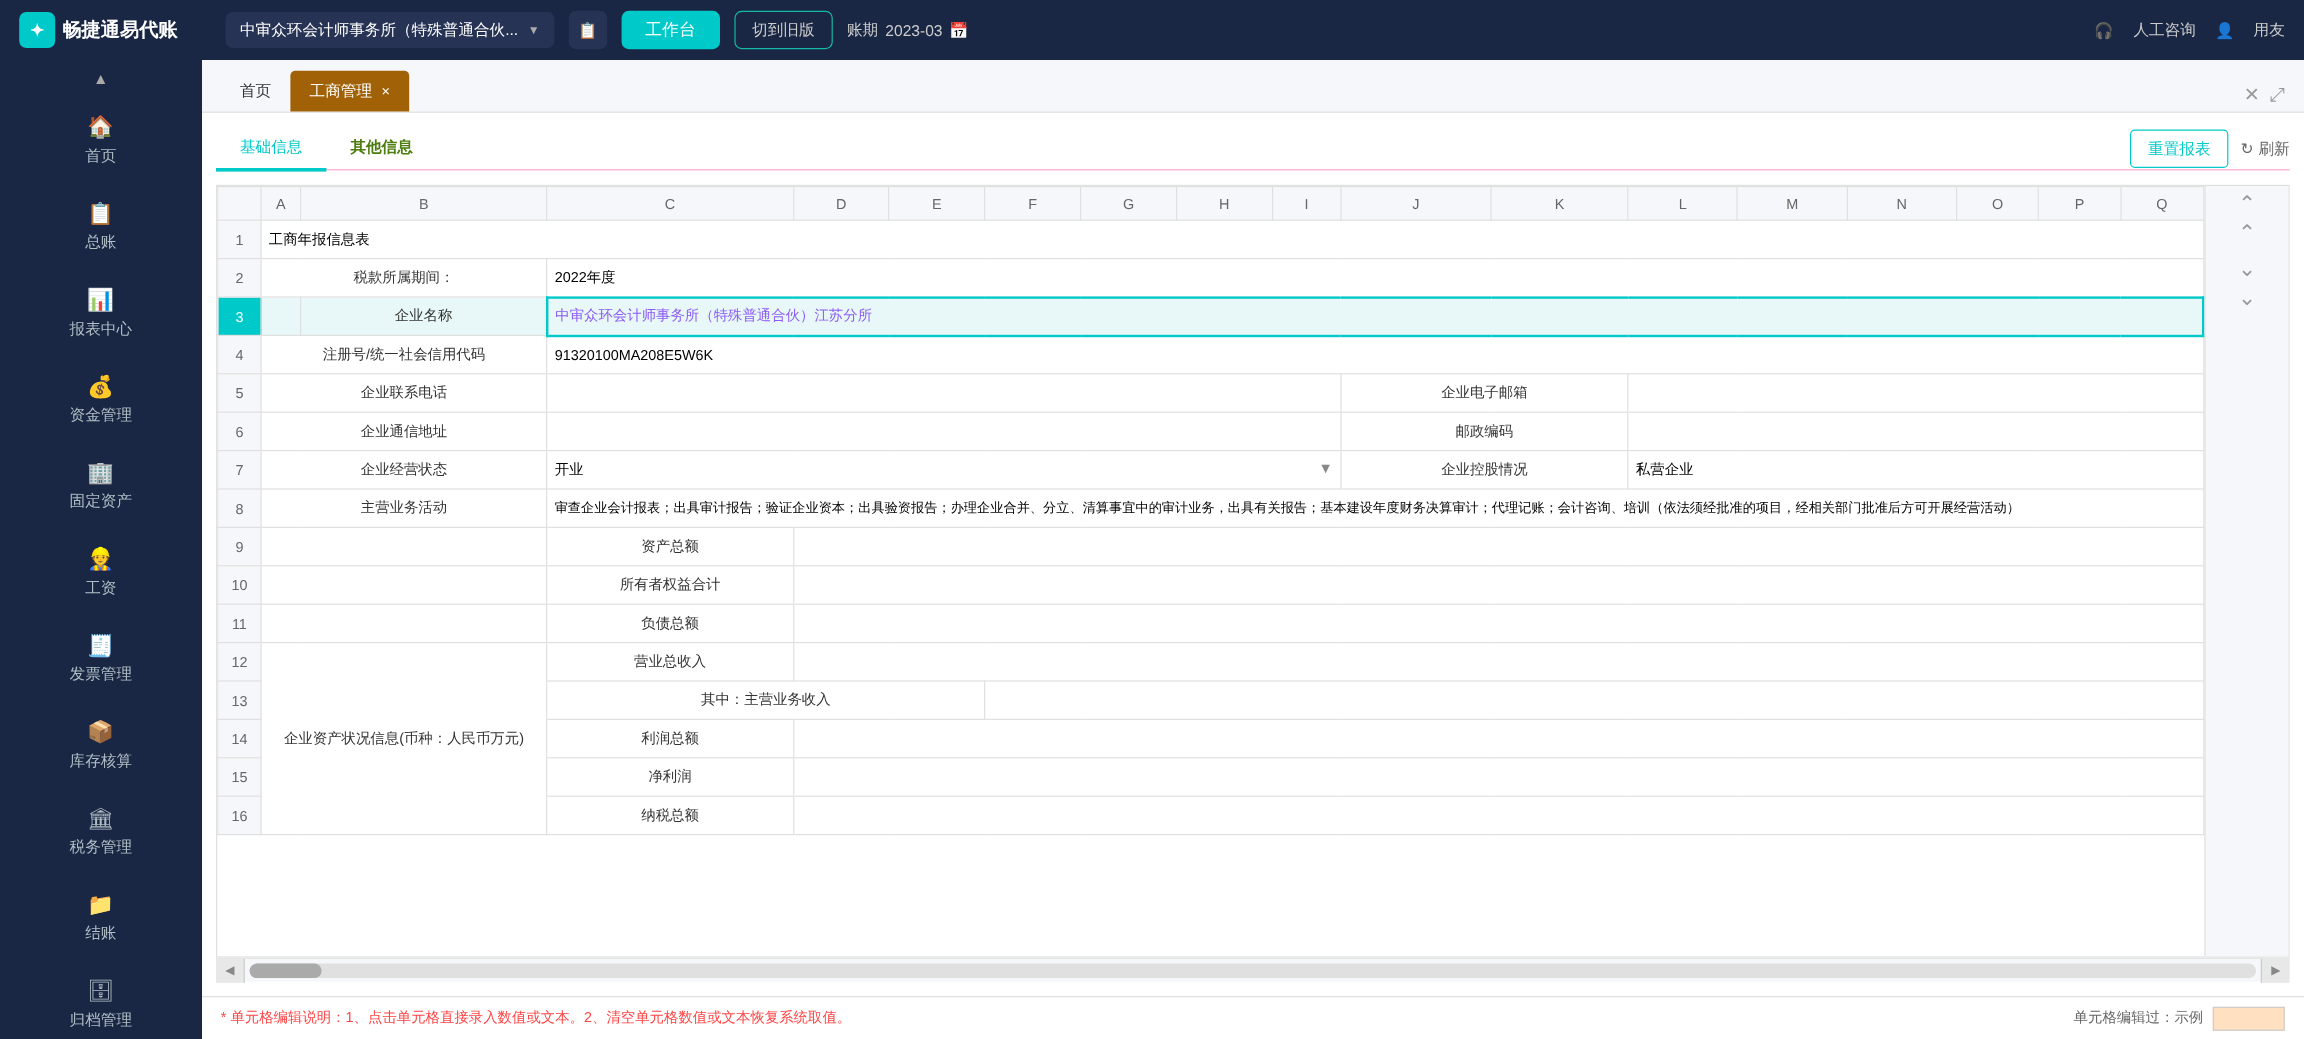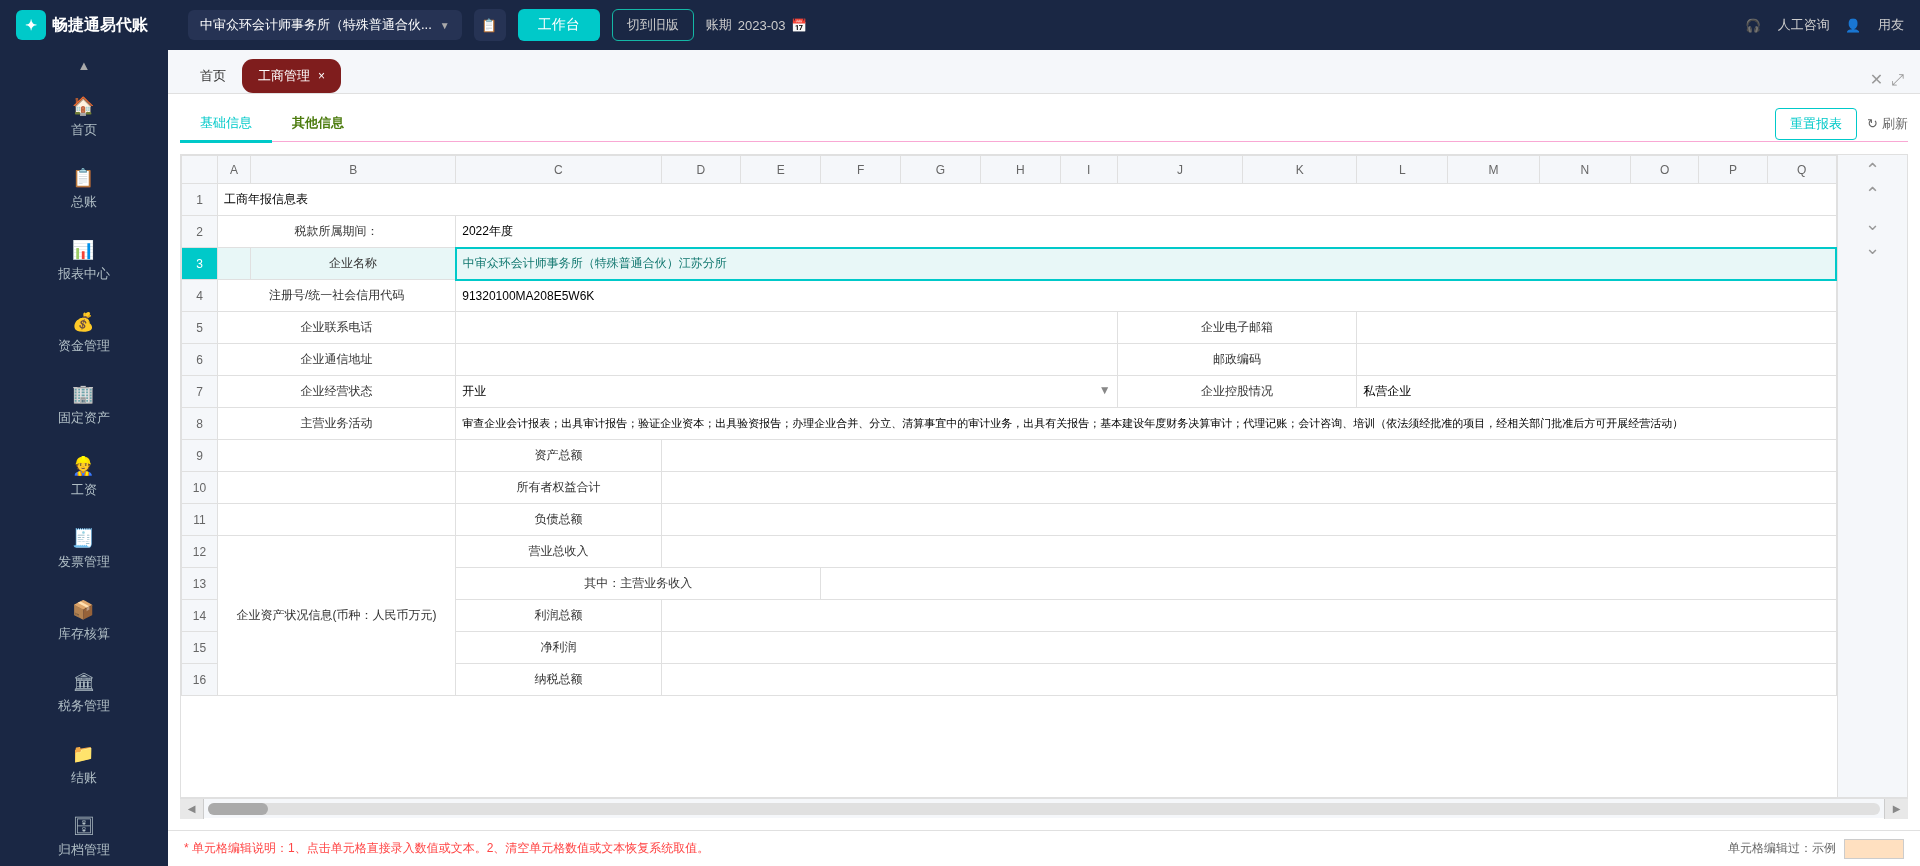--- a/index.html
+++ b/index.html
@@ -25,21 +25,21 @@
     .sidebar-item { display: flex; flex-direction: column; align-items: center; padding: 14px 0; color: #b0bec5; cursor: pointer; font-size: 13px; gap: 4px; }
     .sidebar-item .icon { font-size: 18px; }
     .sidebar-scroll-btn { display: flex; justify-content: center; padding: 8px; color: #aaa; cursor: pointer; }
 
     
     .content-area { flex: 1; display: flex; flex-direction: column; background: #fff; overflow: hidden; }
 
     
     .tab-bar { height: 44px; background: #f5f7fa; display: flex; align-items: flex-end; padding: 0 16px; border-bottom: 1px solid #e0e0e0; flex-shrink: 0; }
     .tab { padding: 8px 16px; border-radius: 4px 4px 0 0; font-size: 13px; cursor: pointer; color: #666; background: transparent; }
-    .tab.active { background: #7f1d1d; color: #fff; display: flex; align-items: center; gap: 8px; border-radius: 11px; }
+    .tab.active { background: #a16207; color: #fff; display: flex; align-items: center; gap: 8px; }
     .tab-home { color: #333; }
     .tab-close { color: #fff; font-size: 12px; cursor: pointer; }
     .topbar-controls { margin-left: auto; display: flex; align-items: center; gap: 8px; color: #999; font-size: 16px; padding-bottom: 4px; }
 
     
     .inner-content { flex: 1; display: flex; flex-direction: column; overflow: hidden; padding: 12px; }
 
     
     .sub-tabs { display: flex; gap: 0; margin-bottom: 12px; border-bottom: 1px solid #f9a8d4; align-items: center; }
     .sub-tab { padding: 8px 20px; font-size: 13px; cursor: pointer; color: #4d7c0f; border-bottom: 3px solid transparent; margin-bottom: -2px; font-weight: bold; }
@@ -231,21 +231,21 @@
               <tr>
                 <td class="row-header">2</td>
                 <td colspan="2" class="cell-label">税款所属期间：</td>
                 <td colspan="15">2022年度</td>
               </tr>
 
               <tr style="background:#e8f7f7;">
                 <td class="row-header" style="background:#00c9c9;color:#fff;">3</td>
                 <td class="cell-label"></td>
                 <td class="cell-label">企业名称</td>
-                <td colspan="15" style="border: 2px solid #00c9c9; color:#0f766e;">中审众环会计师事务所（特殊普通合伙）江苏分所</td>
+                <td colspan="15" style="border: 2px solid #00c9c9; color:#8b5cf6;">中审众环会计师事务所（特殊普通合伙）江苏分所</td>
               </tr>
 
               <tr>
                 <td class="row-header">4</td>
                 <td colspan="2" class="cell-label">注册号/统一社会信用代码</td>
                 <td colspan="15">91320100MA208E5W6K</td>
               </tr>
 
               <tr>
                 <td class="row-header">5</td>

